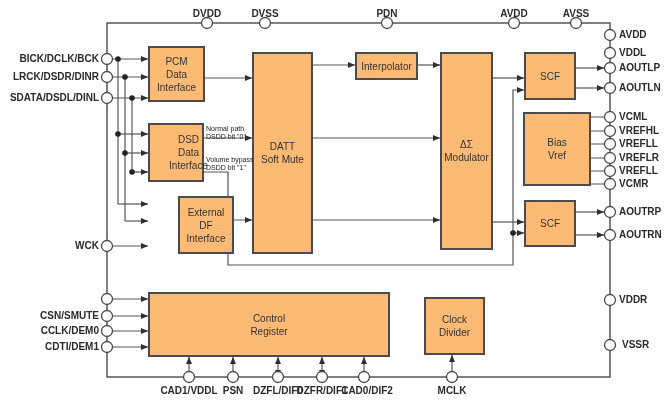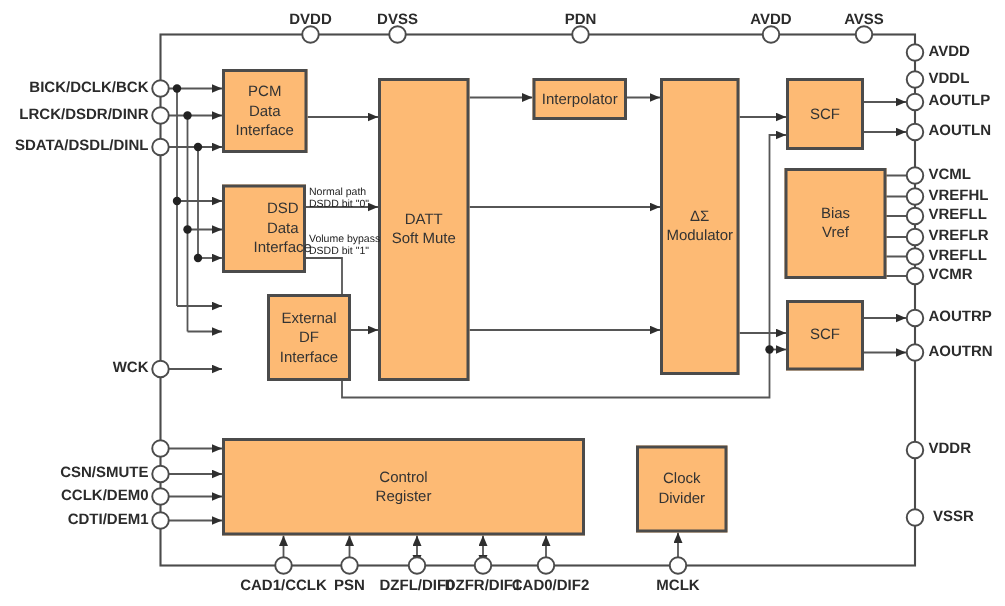--- a/index.html
+++ b/index.html
@@ -220,20 +220,20 @@
   <div class="pin-label pl-right" style="left:619px;top:124px;width:50px;">VREFHL</div>
   <div class="pin-label pl-right" style="left:619px;top:137px;width:50px;">VREFLL</div>
   <div class="pin-label pl-right" style="left:619px;top:151px;width:50px;">VREFLR</div>
   <div class="pin-label pl-right" style="left:619px;top:164px;width:50px;">VREFLL</div>
   <div class="pin-label pl-right" style="left:619px;top:177px;width:50px;">VCMR</div>
   <div class="pin-label pl-right" style="left:619px;top:205px;width:50px;">AOUTRP</div>
   <div class="pin-label pl-right" style="left:619px;top:228px;width:50px;">AOUTRN</div>
   <div class="pin-label pl-right" style="left:619px;top:293px;width:50px;">VDDR</div>
   <div class="pin-label pl-right" style="left:622px;top:338px;width:50px;">VSSR</div>
 
-  <div class="pin-label pl-center" style="left:154px;top:384px;width:70px;">CAD1/CCLK</div>
+  <div class="pin-label pl-center" style="left:154px;top:384px;width:70px;">CAD1/VDDL</div>
   <div class="pin-label pl-center" style="left:198px;top:384px;width:70px;">PSN</div>
   <div class="pin-label pl-center" style="left:243px;top:384px;width:70px;">DZFL/DIF0</div>
   <div class="pin-label pl-center" style="left:287px;top:384px;width:70px;">DZFR/DIF1</div>
   <div class="pin-label pl-center" style="left:332px;top:384px;width:70px;">CAD0/DIF2</div>
   <div class="pin-label pl-center" style="left:417px;top:384px;width:70px;">MCLK</div>
 
 </div>
 
 </body></html>

